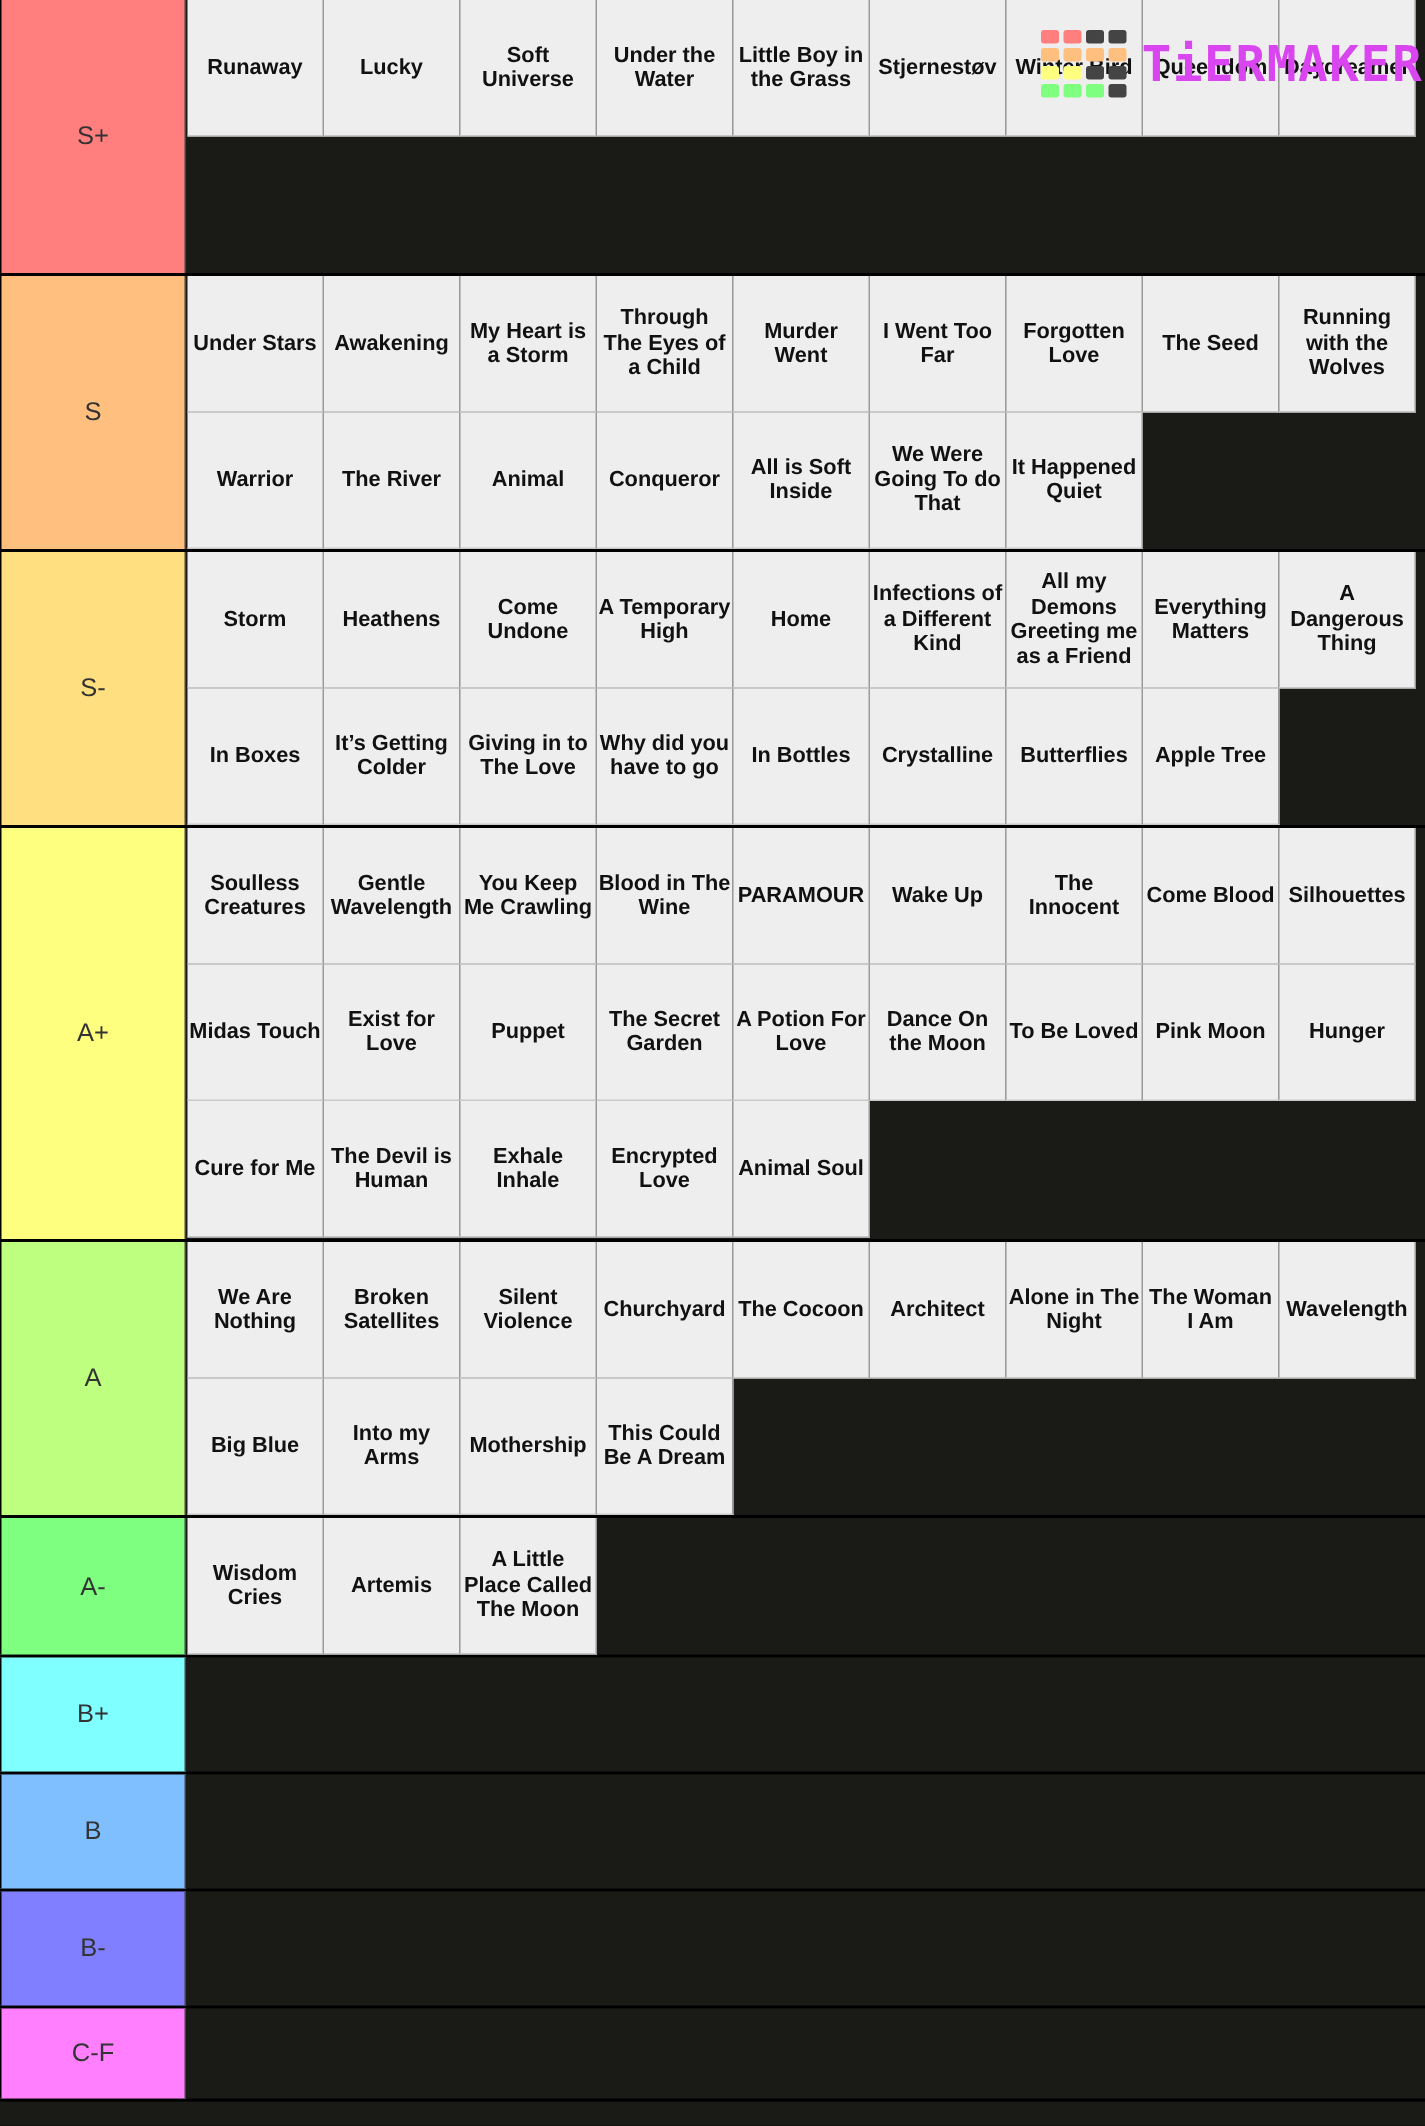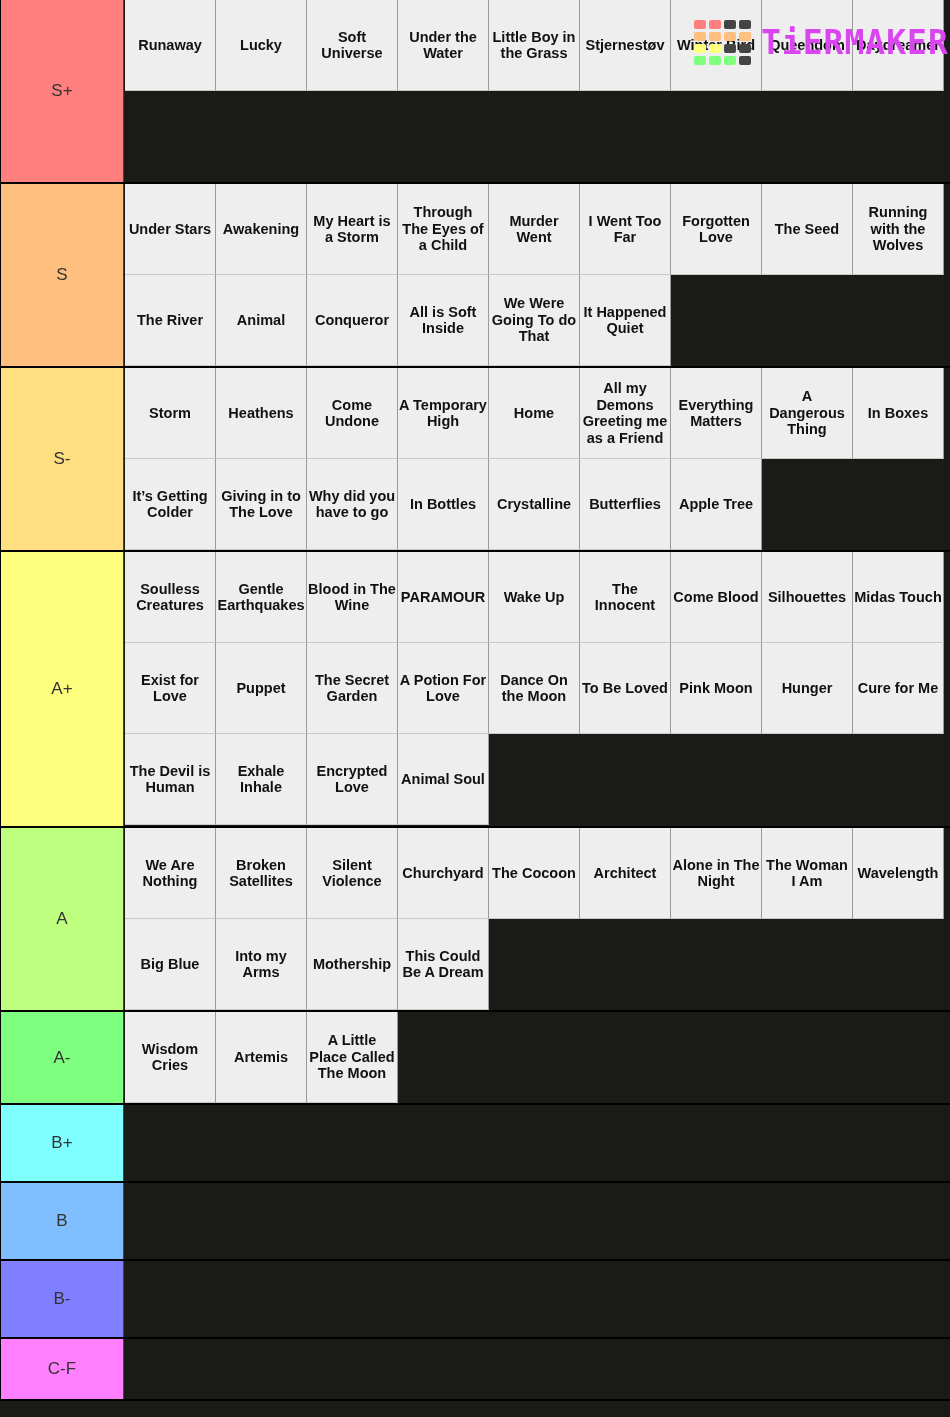--- a/index.html
+++ b/index.html
@@ -96,20 +96,23 @@
         <div class="tile">
           <span>Forgotten Love</span>
         </div>
         <div class="tile">
           <span>The Seed</span>
         </div>
         <div class="tile">
           <span>Running with the Wolves</span>
         </div>
         <div class="tile">
+          <span>Warrior</span>
+        </div>
+        <div class="tile">
           <span>The River</span>
         </div>
         <div class="tile">
           <span>Animal</span>
         </div>
         <div class="tile">
           <span>Conqueror</span>
         </div>
         <div class="tile">
           <span>All is Soft Inside</span>
@@ -134,20 +137,23 @@
         <div class="tile">
           <span>Come Undone</span>
         </div>
         <div class="tile">
           <span>A Temporary High</span>
         </div>
         <div class="tile">
           <span>Home</span>
         </div>
         <div class="tile">
+          <span>Infections of a Different Kind</span>
+        </div>
+        <div class="tile">
           <span>All my Demons Greeting me as a Friend</span>
         </div>
         <div class="tile">
           <span>Everything Matters</span>
         </div>
         <div class="tile">
           <span>A Dangerous Thing</span>
         </div>
         <div class="tile">
           <span>In Boxes</span>
@@ -175,21 +181,24 @@
         </div>
       </div>
     </div>
     <div class="tier" style="height: 276px;">
       <div class="label" style="background: rgb(255, 255, 127);">A+</div>
       <div class="items">
         <div class="tile">
           <span>Soulless Creatures</span>
         </div>
         <div class="tile">
-          <span>Gentle Earthquakes</span>
+          <span>Gentle Wavelength</span>
+        </div>
+        <div class="tile">
+          <span>You Keep Me Crawling</span>
         </div>
         <div class="tile">
           <span>Blood in The Wine</span>
         </div>
         <div class="tile">
           <span>PARAMOUR</span>
         </div>
         <div class="tile">
           <span>Wake Up</span>
         </div>

